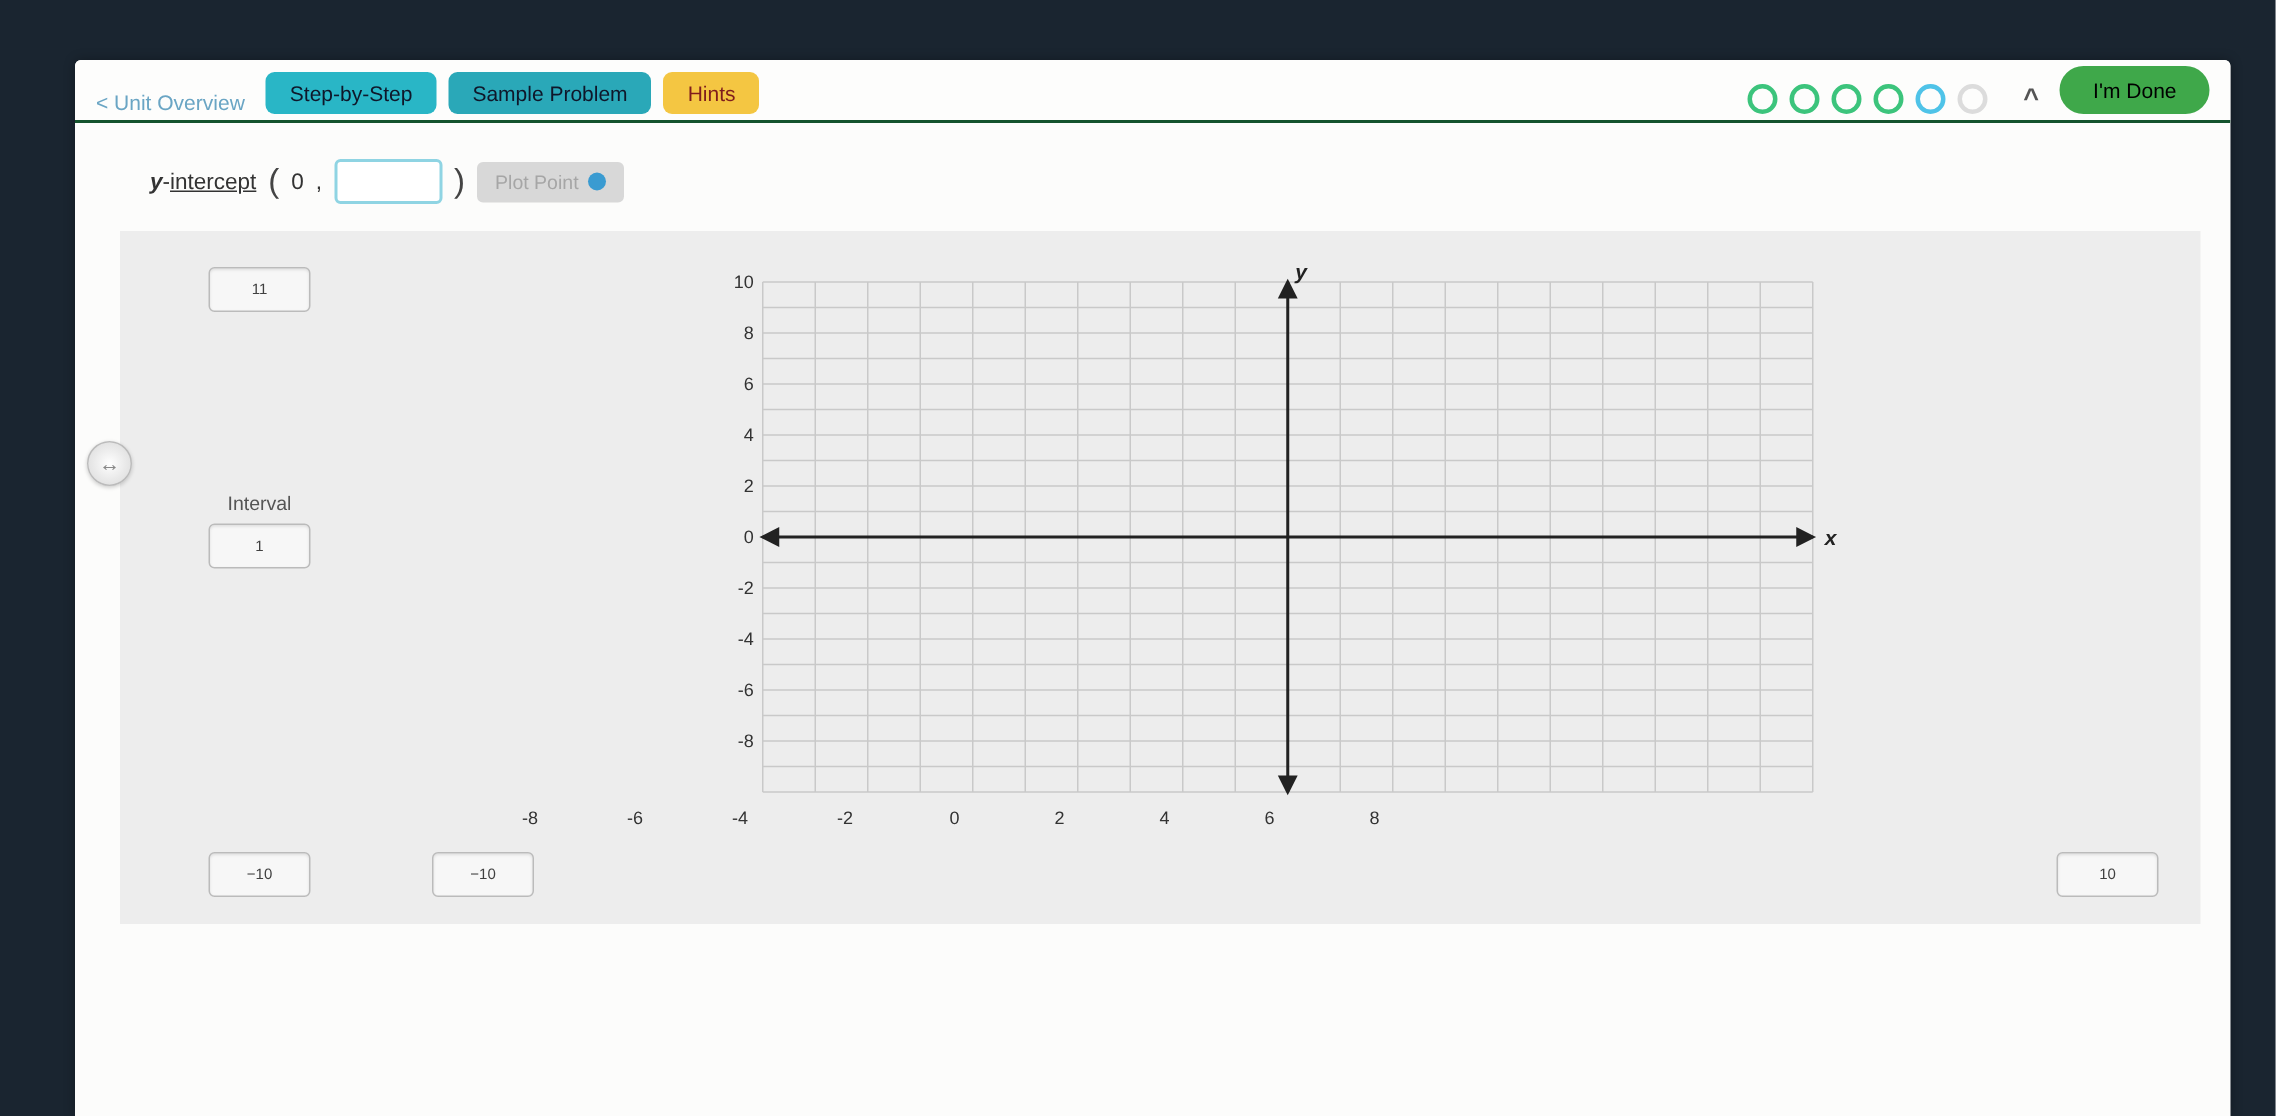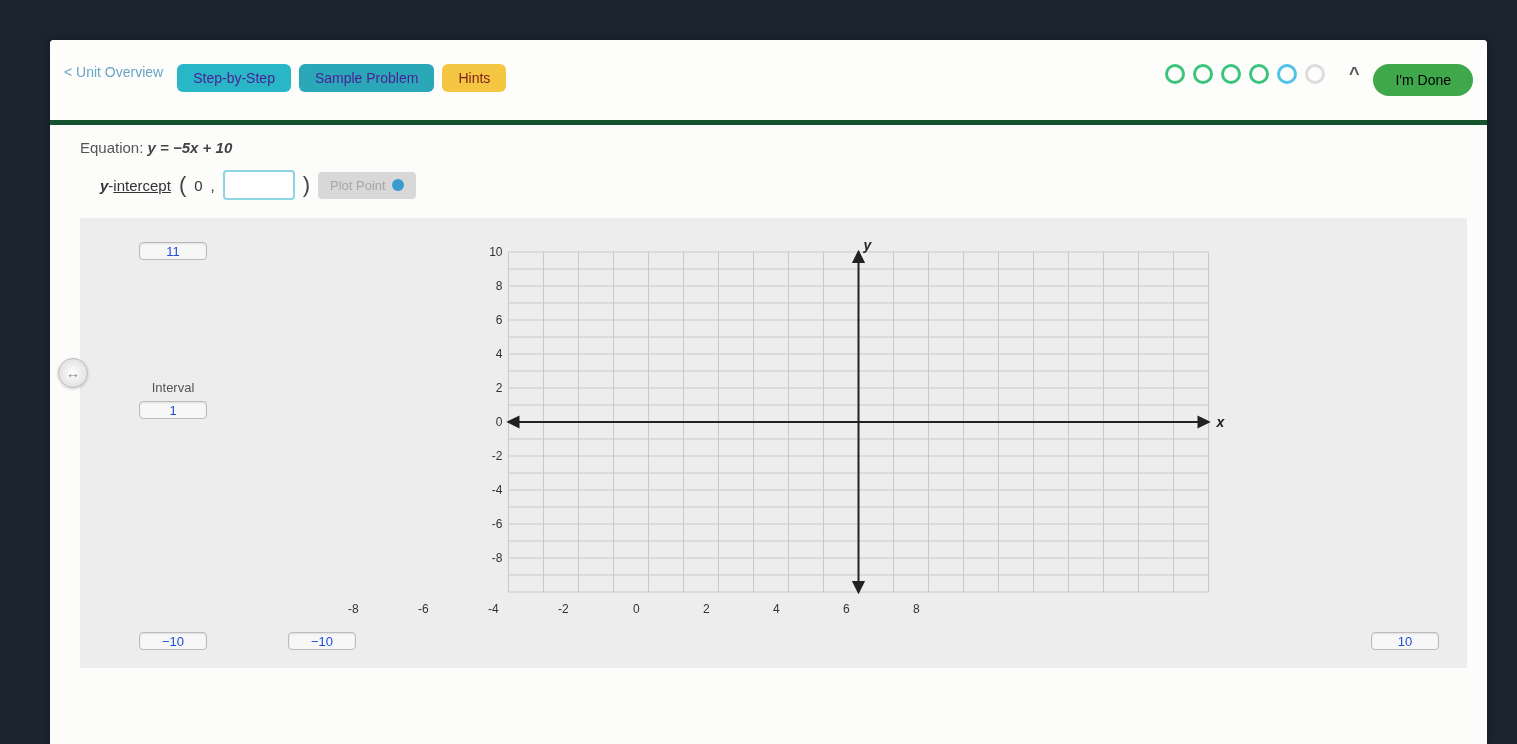--- a/index.html
+++ b/index.html
@@ -16,39 +16,39 @@
     height: 100%;
     border-radius: 4px 4px 0 0;
     display: flex;
     flex-direction: column;
     overflow: hidden;
     box-shadow: 0 0 8px rgba(0,0,0,0.3);
   }
   
   .topbar {
     display: flex;
-    align-items: flex-start;
-    padding: 24px 14px;
-    border-bottom: 5px solid #14532d;
+    align-items: flex-end;
+    padding: 4px 14px;
+    border-bottom: 2px solid #14532d;
     background: #fdfdfc;
   }
   .nav-link {
     color: #6aa5c4;
     font-size: 14px;
     margin-right: 14px;
     cursor: pointer;
   }
   .pill {
     border: none;
     border-radius: 6px;
     padding: 6px 16px;
     font-size: 14px;
     margin-right: 8px;
     cursor: pointer;
-    color: #4c1d95;
+    color: #0f172a;
   }
   .pill.teal   { background: #29b6c6; }
   .pill.teal2  { background: #2aa8b8; }
   .pill.yellow { background: #f4c642; color: #7f1d1d; }
   .spacer { flex: 1; }
   .progress-dots { display: flex; align-items: center; gap: 8px; margin-right: 10px;}
   .dot-ring {
     width: 20px; height: 20px; border-radius: 50%;
     border: 3px solid #3cc47c; background: transparent;
   }
@@ -109,22 +109,22 @@
   .graph-wrap {
     background: #ededed; margin-top: 18px; padding: 24px 18px 18px 18px;
     display: flex; position: relative; min-height: 440px;
   }
   .graph-left-ctrls {
     width: 150px; display: flex; flex-direction: column;
     align-items: center; position: relative;
   }
   .range-box {
     background: #f7f7f7; border: 1px solid #bbb; border-radius: 4px;
-    width: 68px; height: 18px; display: flex; align-items: center;
-    justify-content: center; font-size: 13px; color: #1d4ed8;
+    width: 68px; height: 30px; display: flex; align-items: center;
+    justify-content: center; font-size: 10px; color: #404040;
     box-shadow: inset 0 1px 2px rgba(0,0,0,0.1);
   }
   .interval-label { font-size: 13px; color: #555; margin-top: 120px; margin-bottom: 6px;}
   .graph-left-ctrls .gap-big { flex:1; }
   .axis-expand {
     position: absolute; left: -22px; top: 140px;
     width: 30px; height: 30px; border-radius: 50%;
     background: radial-gradient(circle,#fefefe,#d8d8d8);
     border: 1px solid #bbb; display:flex; align-items:center;
     justify-content:center; color:#888; font-size:14px; cursor:pointer;
@@ -159,24 +159,20 @@
     </div>
     <span class="chevron">^</span>
     <button class="done-btn">I'm Done</button>
   </div>
 
   <div class="main">
 
 
     <div class="right-pane">
 
-      <div class="info-line">
-        <span class="label">Equation:</span>
-        <b><i><span>y = −5x + 10</span></i></b>
-      </div>
 
       <div class="ctrl-row">
         <span class="y-int-label">
           <b><i><span>y</span></i></b><span>-</span><span class="intercept">intercept</span>
         </span>
         <span class="paren">(</span>
         <span>0</span>
         <span>,</span>
         <input class="num-input" value="" style="">
         <span class="paren">)</span>

